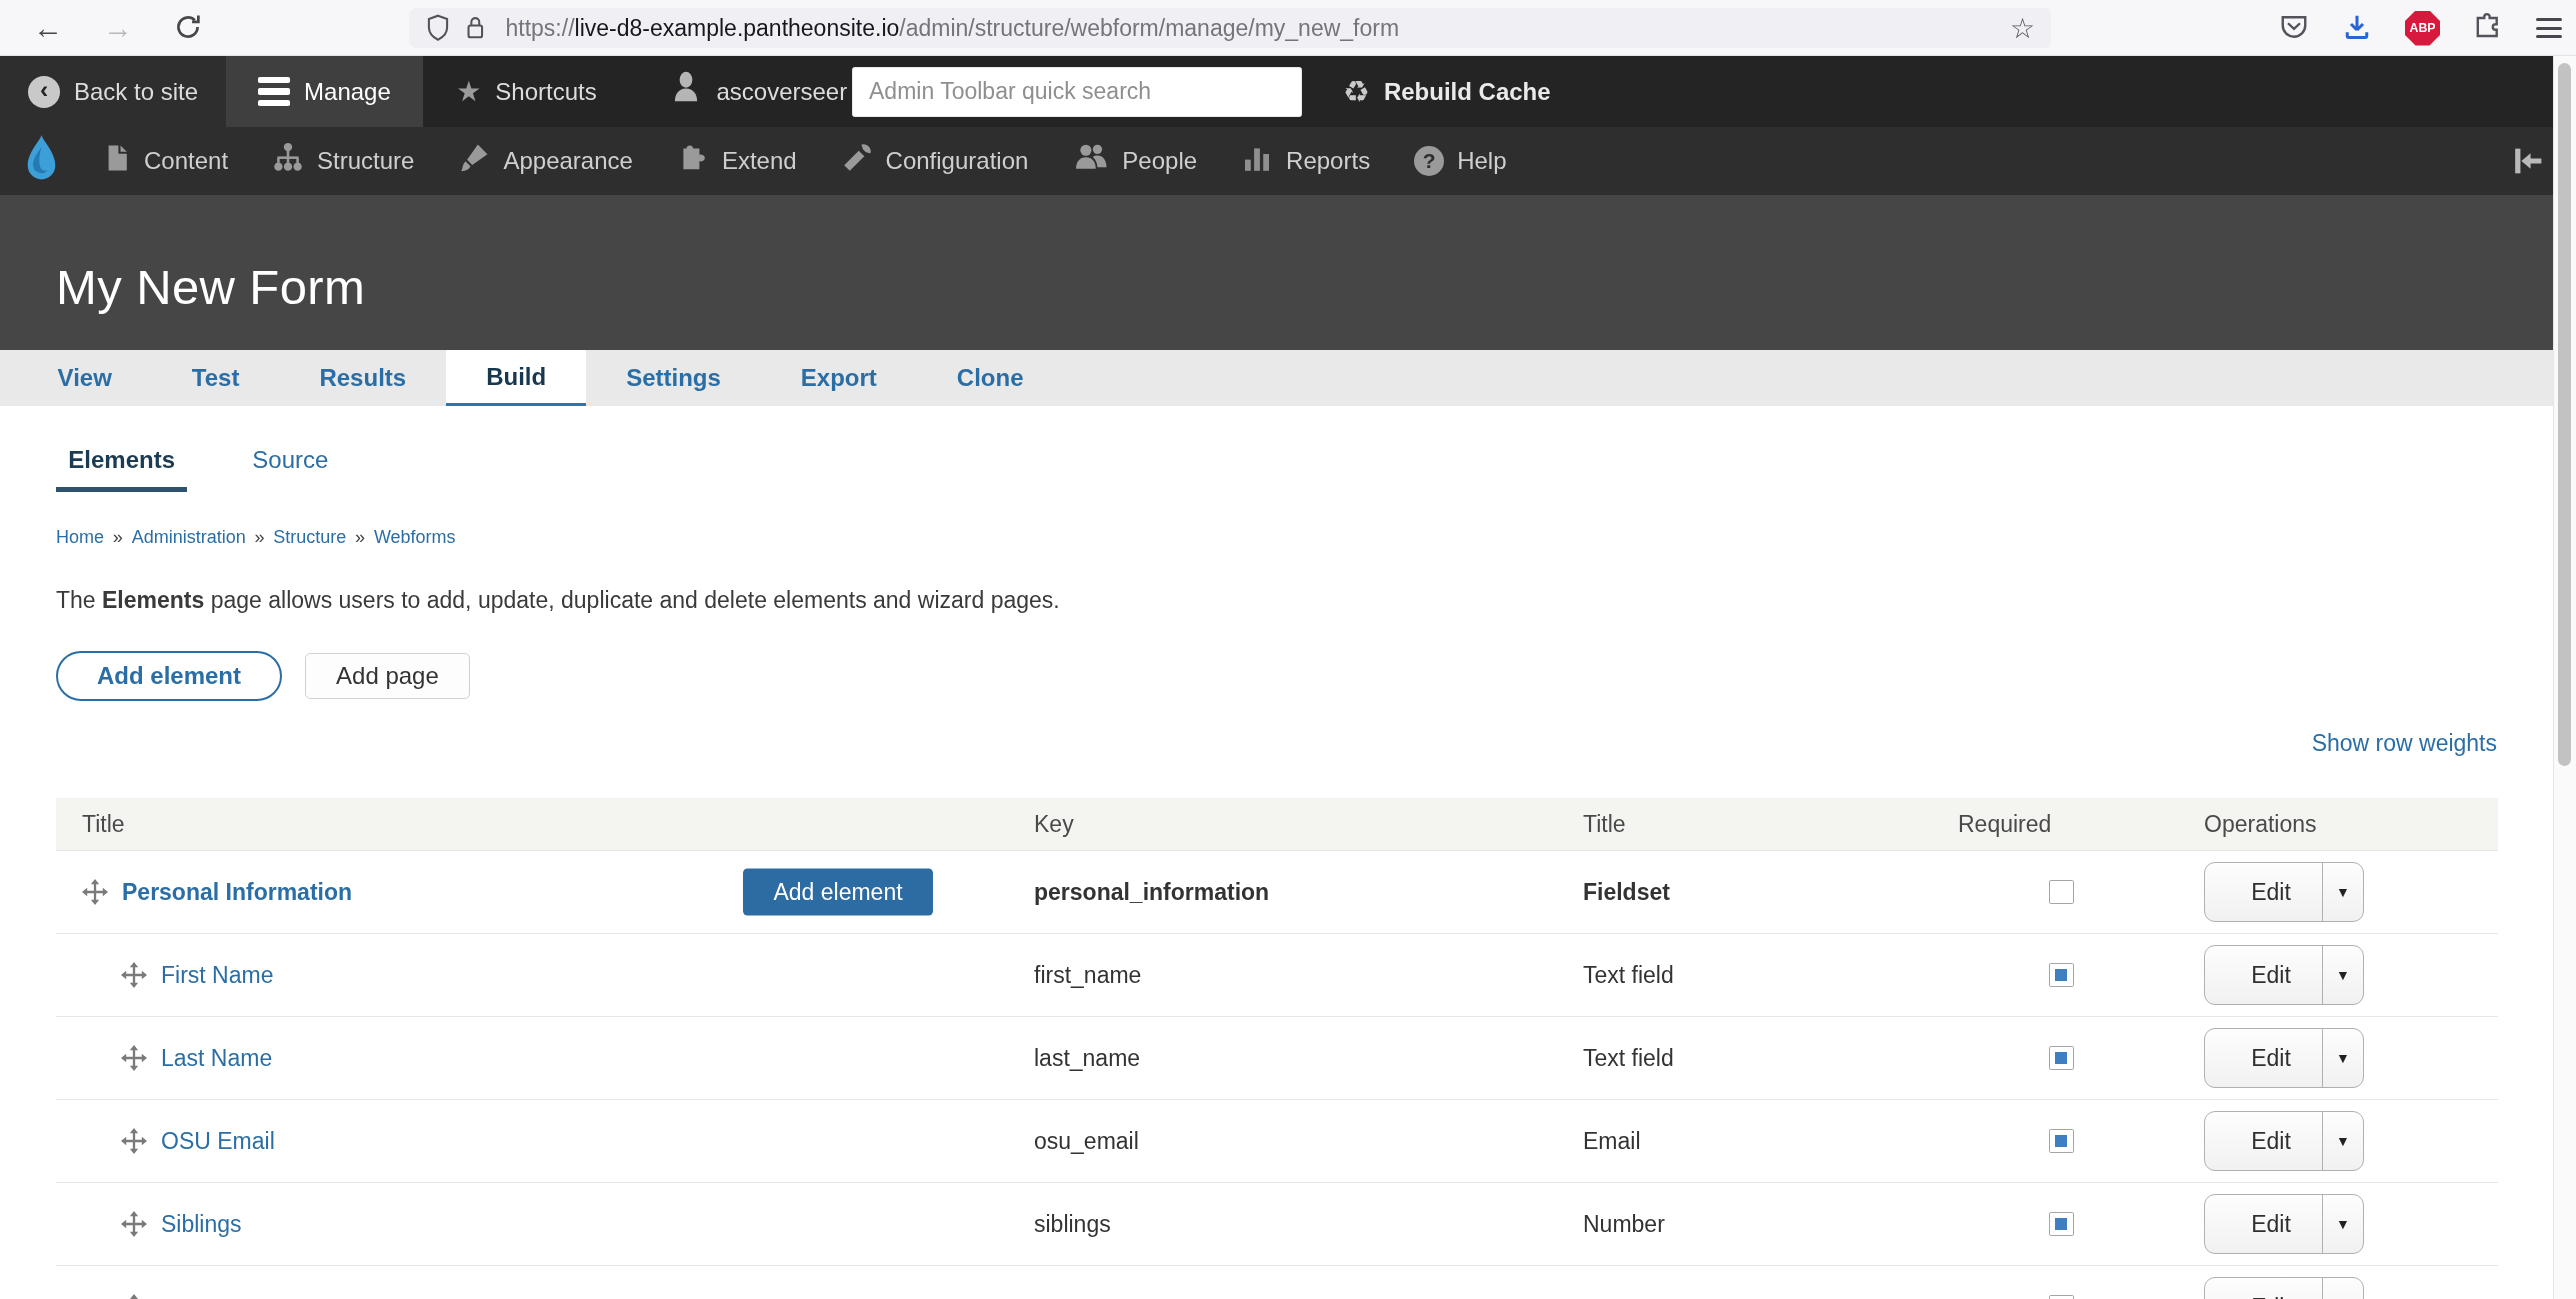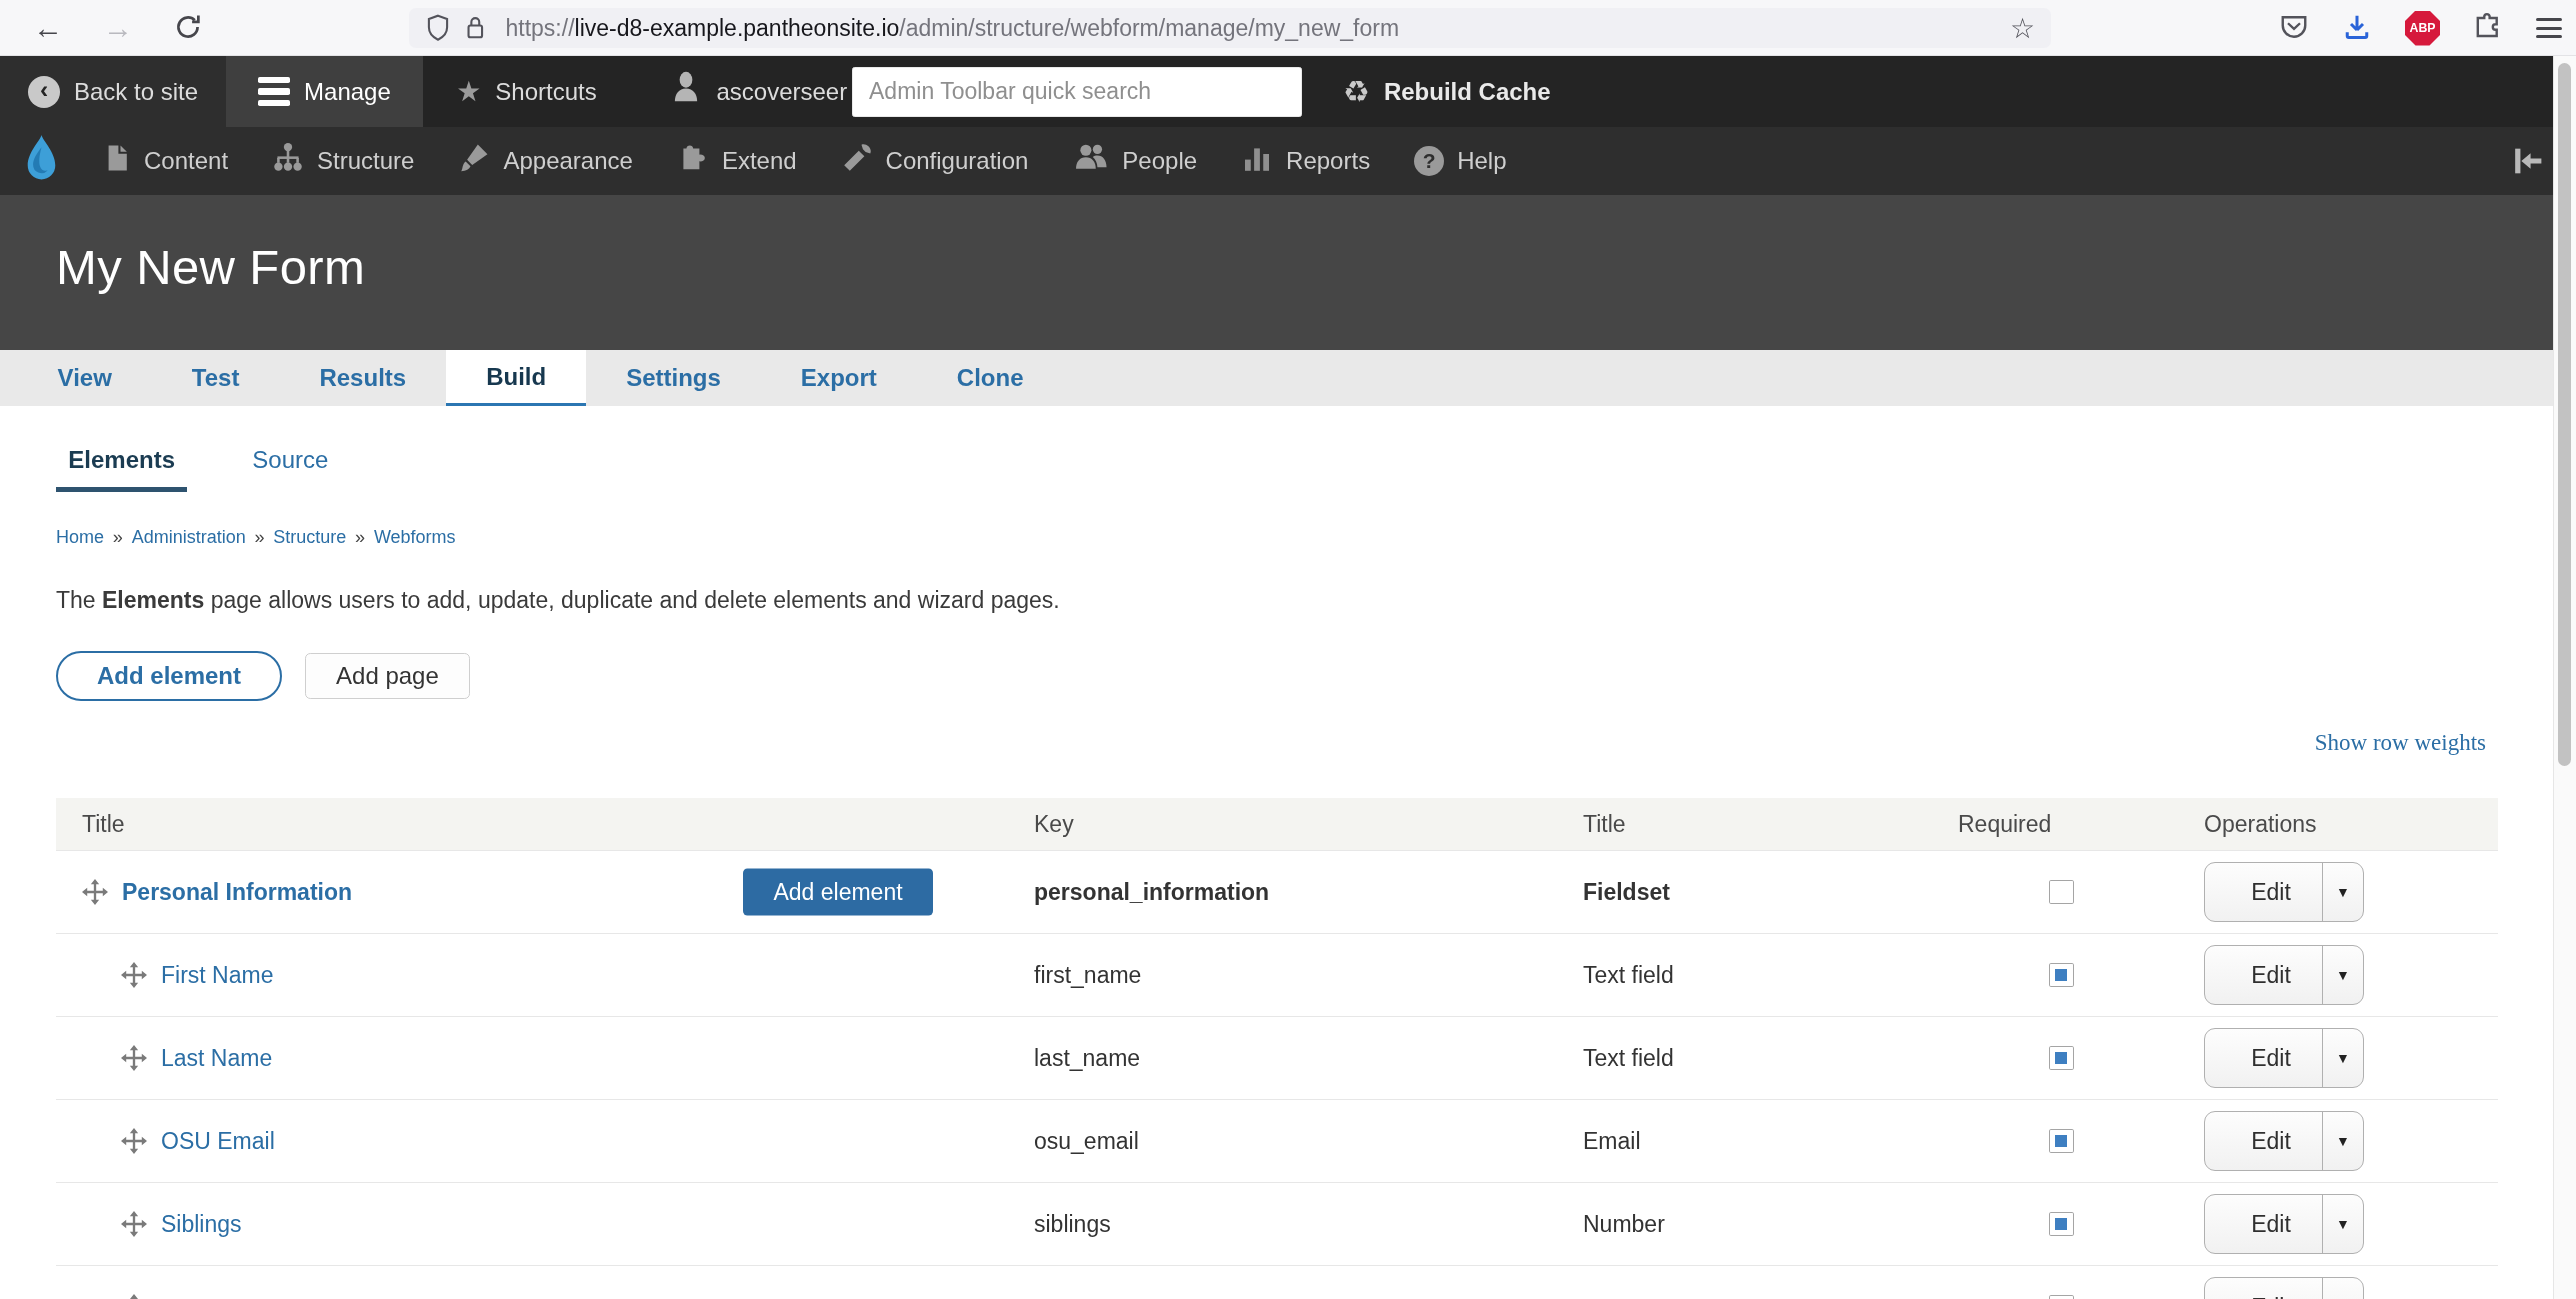--- a/index.html
+++ b/index.html
@@ -47,41 +47,41 @@
   
   .menu-bar { height:68px; background:#2e2e2e; display:flex; align-items:center; padding-left:17px;
               font-size:24px; color:#cfcfcf; }
   .drupal-logo { margin-right:37px; display:flex; align-items:center; }
   .menu-item { display:flex; align-items:center; gap:13px; margin-right:44px; }
   .help-circle { width:30px; height:30px; border-radius:50%; background:#9a9a9a; color:#2e2e2e;
                  display:flex; align-items:center; justify-content:center; font-weight:bold; font-size:21px; }
   .menu-collapse { margin-left:auto; margin-right:30px; display:flex; align-items:center; }
   
   .page-header { height:155px; background:#464646; }
-  .page-header h1 { padding:44px 0 0 56px; color:#fff; font-size:49px; font-weight:300; letter-spacing:0.4px; }
+  .page-header h1 { padding:64px 0 0 56px; color:#fff; font-size:49px; font-weight:300; letter-spacing:0.4px; }
   
   .tabs { height:56px; background:#e9e9e9; display:flex; padding-left:17.6px; font-size:24px; }
   .tab { display:flex; align-items:center; padding:0 40px; color:#2b6ea5;font-weight:bold; }
   .tab.active { background:#fff; color:#17384f; border-bottom:3.5px solid #2b76b2; }
   
   .content { position:relative; height:893px; background:#fff; }
   .subtabs { padding:40px 0 0 56px; font-size:24px; }
   .subtab { display:inline-block; padding:0 12.3px 13px; margin-right:46px; color:#2b6ea5;
             border-bottom:5.3px solid transparent; }
   .subtab.active { color:#1b3c52; font-weight:bold; border-bottom-color:#2e536f; }
   .breadcrumb { margin:35px 0 0 56px; font-size:18px; color:#444; }
   .breadcrumb a { color:#2b6ea5; text-decoration:none; }
   .crumb-sep { margin:0 8.8px; color:#444; }
   .description { margin:39px 0 0 56px; font-size:23px; color:#3a3a3a; }
   .btn-row { margin:37px 0 0 56px; display:flex; align-items:center; gap:23px; }
   .btn-add-element { height:50px; padding:0 39px; background:#fff; border:2.6px solid #2b6ea5; border-radius:26px;
                      color:#2b6ea5; font-weight:bold; font-size:24px; font-family:inherit; }
   .btn-add-page { height:46px; padding:0 30px; background:#fdfdfd; border:1.8px solid #cfcfcf; border-radius:5.3px;
                   color:#333; font-size:24px; font-family:inherit; }
-  .show-weights { position:absolute; right:90px; top:324px; font-size:23px; color:#2b6ea5; text-decoration:none;font-family:Liberation Serif, serif; }
+  .show-weights { position:absolute; right:79px; top:324px; font-size:23px; color:#2b6ea5; text-decoration:none; }
   
   .el-table { position:absolute; left:56px; top:392px; width:2442px; font-size:23px; }
   .t-head, .t-row { display:grid; grid-template-columns:978px 549px 375px 246px 1fr; align-items:center; }
   .t-head { height:53px; background:#f4f4f1; color:#4a4a4a; border-bottom:0.9px solid #e7e7e7; }
   .t-head .h-title { padding-left:26px; }
   .t-row { height:83px; border-bottom:0.9px solid #e7e7e7; }
   .cell-title { position:relative; display:flex; align-items:center; gap:14px; padding-left:26px; height:100%; }
   .t-row.child .cell-title { padding-left:65px; }
   .row-title { color:#2b6ea5; text-decoration:none; }
   .t-row.parent .row-title { font-weight:bold; }

